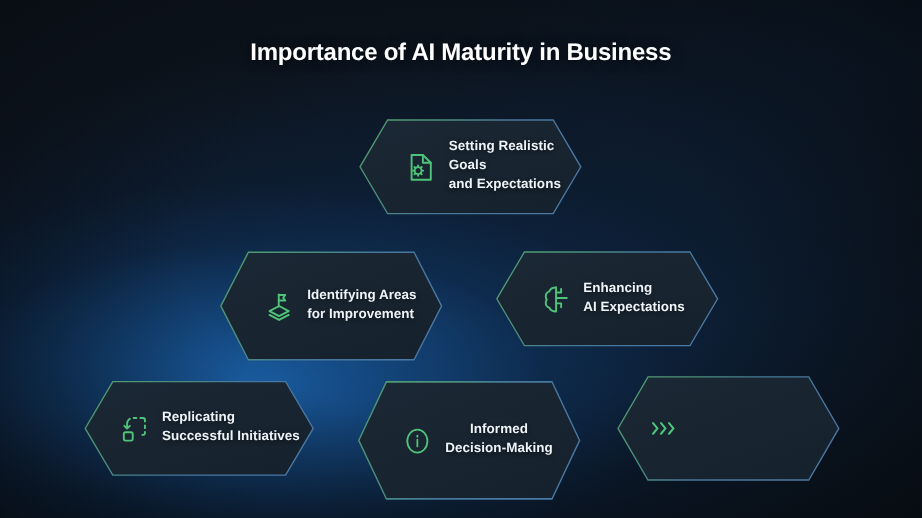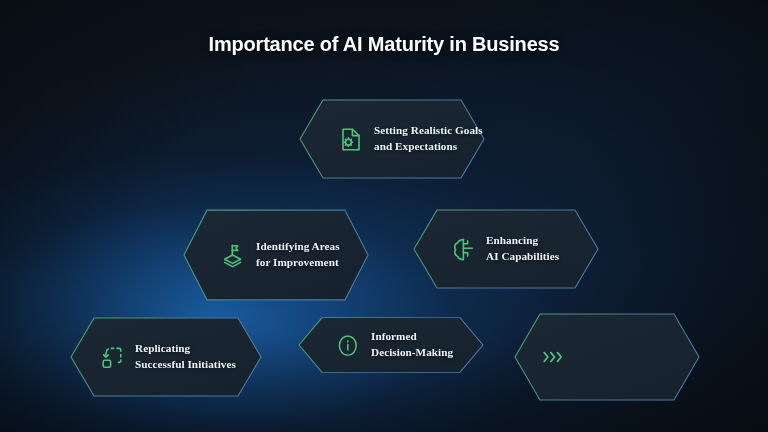--- a/index.html
+++ b/index.html
@@ -37,21 +37,21 @@
 
   
   .hex{
     position:absolute;
     display:flex; align-items:center;
   }
   .hex-svg{ position:absolute; inset:0; width:100%; height:100%; overflow:visible; }
   .hex-inner{
     position:relative; z-index:2;
     display:flex; align-items:center; gap:11px;
-    width:100%; height:100%;font-family:Liberation Serif, serif;
+    width:100%; height:100%;
   }
   .hex-icon{
     flex:0 0 auto;
     display:flex; align-items:center; justify-content:center;
     width:24px; height:26px;
     color:#4fc37a;
   }
   .hex-icon svg{ display:block; }
   .hex-label{
     font-size:11.2px; font-weight:700; line-height:1.42;
@@ -66,21 +66,21 @@
 
   #hex-areas      { left:183px; top:209px; width:186px; height:92px; }
   #hex-areas      .hex-inner{ padding-left:38px; }
 
   #hex-enhancing  { left:413px; top:209px; width:186px; height:80px; }
   #hex-enhancing  .hex-inner{ padding-left:38px; }
 
   #hex-replicating{ left:70px;  top:317px; width:192px; height:80px; }
   #hex-replicating .hex-inner{ padding-left:30px; }
 
-  #hex-informed   { left:298px; top:317px; width:186px; height:56px; }
+  #hex-informed   { left:298px; top:317px; width:186px; height:100px;text-align:center; }
   #hex-informed   .hex-inner{ padding-left:38px; }
 
   #hex-continuous { left:514px; top:313px; width:186px; height:88px; }
   #hex-continuous .hex-inner{ padding-left:28px; }
 </style>
 </head>
 <body>
 
 <div id="bg-base"></div>
 <div id="bg-vignette"></div>
@@ -148,21 +148,21 @@
       <svg width="23" height="25" viewBox="0 0 23 25" fill="none" stroke="currentColor" stroke-width="1.6" stroke-linecap="round" stroke-linejoin="round">
         <path d="M11.4 2.6c-3.1 0-5 1.6-5.6 3.2-1.9.6-3 2.3-3 4.2 0 1 .3 1.9.9 2.6-.6.7-.9 1.6-.9 2.6 0 1.9 1.1 3.6 3 4.2.6 1.6 2.5 3.2 5.6 3.2"></path>
         <path d="M11.4 2.6v19.4"></path>
         <path d="M11.4 6.8h4.2V3.9"></path>
         <path d="M11.4 11.3h6.1"></path>
         <path d="M11.4 15.8h4.2v3.3"></path>
         <path d="M17.5 11.3h2.8"></path>
       </svg>
     </span>
     <span class="hex-label">Enhancing
-AI Capabilities</span>
+AI Expectations</span>
   </div>
 </div>
 
 <div class="hex" id="hex-replicating">
   <svg class="hex-svg" viewBox="0 0 192 80" preserveAspectRatio="none">
     <polygon points="24,1 168,1 191,40 168,79 24,79 1,40" fill="url(#hexFill)" stroke="url(#hexStroke)" stroke-width="1.1"></polygon>
   </svg>
   <div class="hex-inner">
     <span class="hex-icon">
       <svg width="24" height="25" viewBox="0 0 24 25" fill="none" stroke="currentColor" stroke-width="1.6" stroke-linecap="round" stroke-linejoin="round">

